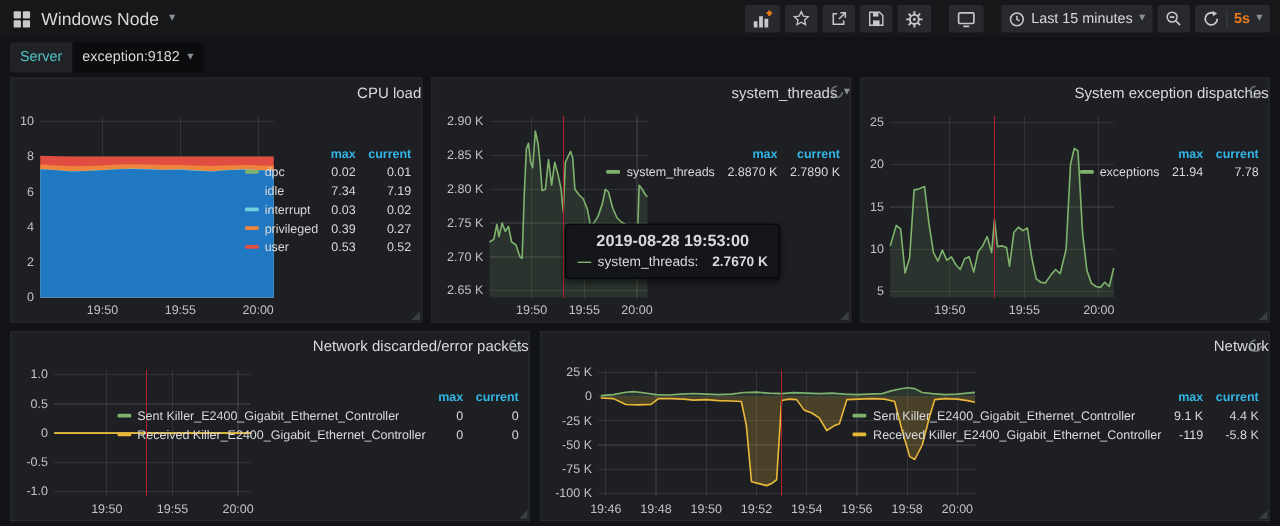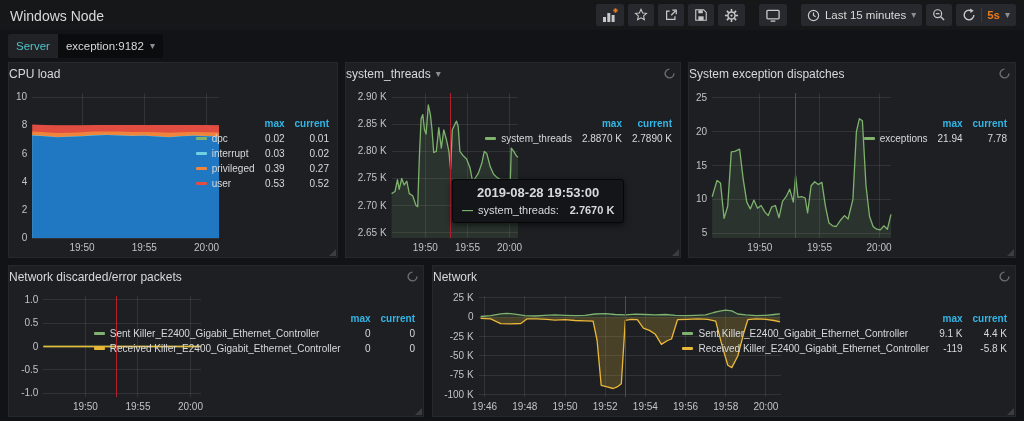--- a/index.html
+++ b/index.html
@@ -2,42 +2,42 @@
 <html><head>
 <meta charset="utf-8">
 <style>
   * { margin:0; padding:0; box-sizing:border-box; }
   html,body { width:1024px; height:421px; background:#121316; overflow:hidden;
               font-family:"Liberation Sans","DejaVu Sans",sans-serif; }
   #app { position:relative; width:1024px; height:421px; background:#121316; }
 
   
   .navbar { position:absolute; left:0; top:0; width:1024px; height:30px; background:#161719; }
-  .nav-left { position:absolute; left:10px; top:0; height:30px; display:flex; align-items:center; gap:8px;flex-direction:column; }
+  .nav-left { position:absolute; left:10px; top:0; height:30px; display:flex; align-items:center; gap:8px; }
   .dash-title { color:#d8d9da; font-size:14px; font-weight:500; }
   .caret { color:#8a8d91; font-size:10px; line-height:1; }
   .nav-right { position:absolute; right:8px; top:4px; display:flex; align-items:flex-end; gap:4px; }
   .nav-btn { height:22px; min-width:26px; padding:0 6px; background:#27292e; border-radius:2px;
              display:flex; align-items:center; justify-content:center; gap:5px; cursor:pointer; }
   .nav-btn.tv { margin-left:10px; margin-right:10px; }
   .nav-btn span.lbl { color:#d8d9da; font-size:11.5px; white-space:nowrap; }
   .nav-btn .interval { color:#eb7b18; font-size:11.5px; font-weight:700; }
   .nav-btn .seg-div { width:1px; height:14px; background:#3a3d42; }
 
   
   .submenu { position:absolute; left:8px; top:34px; height:24px; display:flex; align-items:center; }
   .var-label { height:24px; padding:0 8px; background:#202226; color:#4fc3c7; font-size:11.5px;
                display:flex; align-items:center; border-radius:2px 0 0 2px; }
   .var-value { height:24px; padding:0 8px; background:#0b0c0e; color:#d8d9da; font-size:11.5px;
                display:flex; align-items:center; gap:6px; border-radius:0 2px 2px 0; cursor:pointer; }
 
   
   .panel { position:absolute; background:#1d1f23; border:1px solid #26282c; }
   .panel-header { position:absolute; left:0; top:0; right:0; height:22px; display:flex;
-                  align-items:center; justify-content:flex-start; gap:5px; cursor:pointer; }
+                  align-items:center; justify-content:flex-end; gap:5px; cursor:pointer; }
   .panel-title { color:#d8d9da; font-size:12px; font-weight:500; }
   .spinner { position:absolute; right:5px; top:5px; opacity:.7; }
   .chart { position:absolute; }
   .chart svg text { font:10px "Liberation Sans","DejaVu Sans",sans-serif; fill:#c2c3c5; }
   .chart line.grid { stroke:rgba(255,255,255,0.09); stroke-width:1; shape-rendering:crispEdges; }
   .chart line.cursorln { stroke:#b3202e; stroke-width:1; shape-rendering:crispEdges; }
 
   
   .legend { position:absolute; display:table; border-collapse:collapse; font-size:10px; color:#d8d9da;margin-top:28px; }
   .lg-row { display:table-row; }
@@ -193,20 +193,25 @@
     <div class="legend" style="right:8px;top:25px;">
         <div class="lg-row lg-head">
           <span class="lg-name"></span>
           <span class="lg-val">max</span>
           <span class="lg-val">current</span>
         </div>
         <div class="lg-row">
           <span class="lg-name"><i class="lg-marker" style="background: rgb(126, 178, 109);"></i><span>dpc</span></span>
           <span class="lg-val">0.02</span>
           <span class="lg-val">0.01</span>
+        </div>
+        <div class="lg-row">
+          <span class="lg-name"><i class="lg-marker" style="background: rgb(31, 120, 193);"></i><span>idle</span></span>
+          <span class="lg-val">7.34</span>
+          <span class="lg-val">7.19</span>
         </div>
         <div class="lg-row">
           <span class="lg-name"><i class="lg-marker" style="background: rgb(110, 208, 224);"></i><span>interrupt</span></span>
           <span class="lg-val">0.03</span>
           <span class="lg-val">0.02</span>
         </div>
         <div class="lg-row">
           <span class="lg-name"><i class="lg-marker" style="background: rgb(239, 132, 60);"></i><span>privileged</span></span>
           <span class="lg-val">0.39</span>
           <span class="lg-val">0.27</span>

